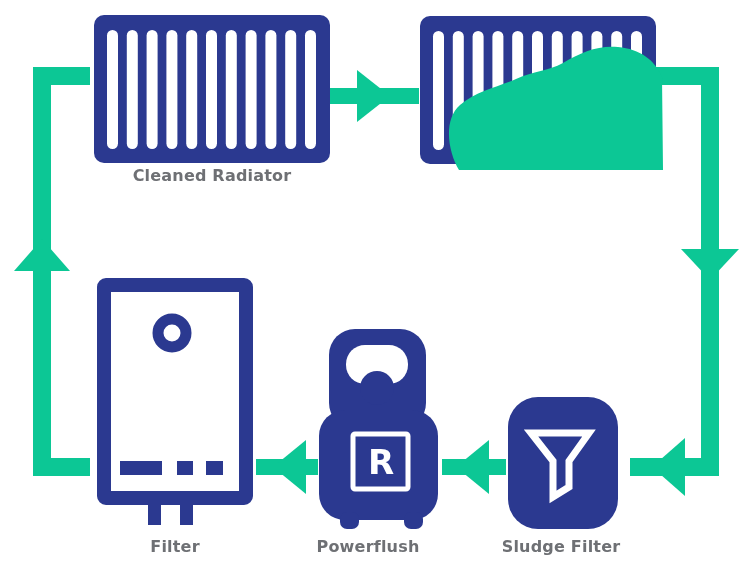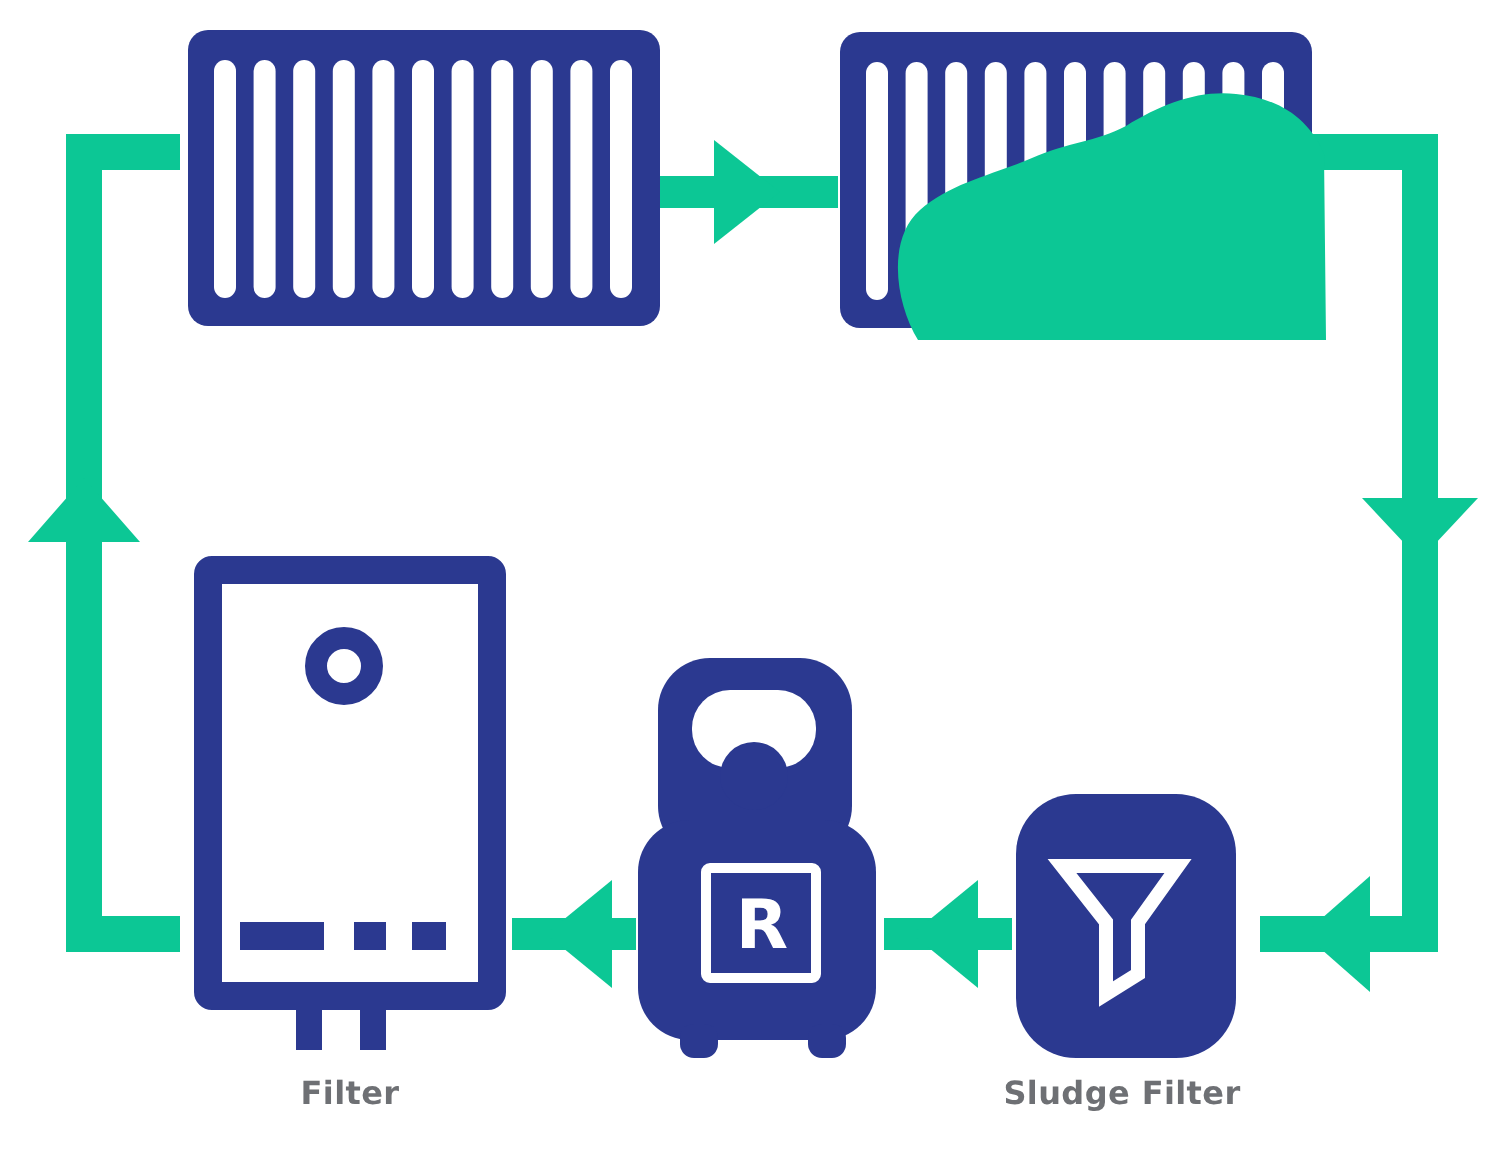--- a/index.html
+++ b/index.html
@@ -122,19 +122,21 @@
       <rect class="badge-box" x="353" y="434" width="55" height="55" rx="2"></rect>
       <text class="badge-letter" x="381" y="474" text-anchor="middle">R</text>
     </g>
 
     <g>
       <rect class="navy" x="508" y="397" width="110" height="132" rx="30"></rect>
       <path class="funnel" d="M 531 433 H 589 L 569 461 V 487 L 553 497 V 461 Z"></path>
     </g>
   </svg>
 
+  <div class="label" style="left:212px;top:166px;">Cleaned Radiator</div>
 
 
   <div class="label" style="left:175px;top:537px;">Filter</div>
 
+  <div class="label" style="left:368px;top:537px;">Powerflush</div>
 
   <div class="label" style="left:561px;top:537px;">Sludge Filter</div>
 </div>
 
 </body></html>

